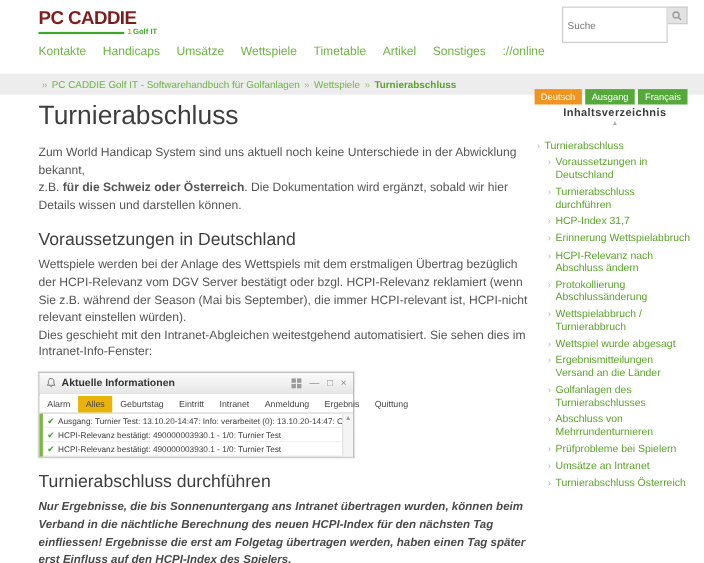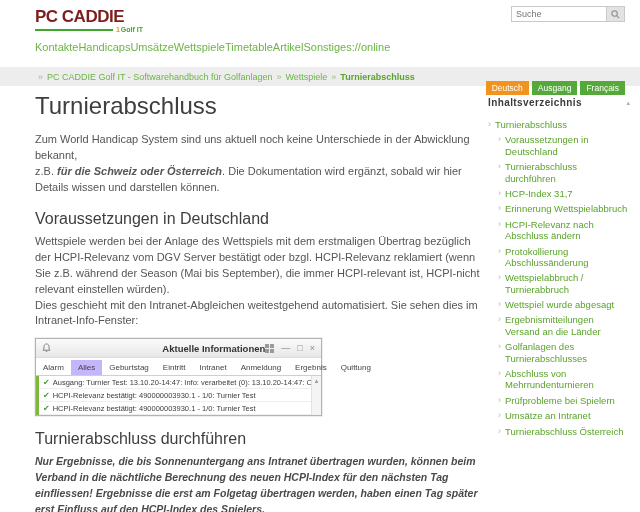--- a/index.html
+++ b/index.html
@@ -10,73 +10,73 @@
 
   
   .logo { position:absolute; left:35px; top:8px; width:108px; }
   .logo-text { font-size:17px; font-weight:800; color:#7f1d1d; letter-spacing:-0.5px; line-height:1; }
   .logo-sub { display:flex; align-items:center; margin-top:1px; }
   .logo-line { flex:1; height:2px; background:#3fa62c; margin-right:3px; }
   .logo-one { color:#f0931f; font-size:7px; font-weight:700; }
   .logo-golfit { color:#3fa62c; font-size:7px; font-weight:700; margin-left:1px; }
 
   .search-wrap { position:absolute; right:15px; top:6px; display:flex; }
-  .search-input { width:96px; height:16px; border:1px solid #c9c9c9; font-size:9px; padding:0 4px;
+  .search-input { width:96px; height:33px; border:1px solid #c9c9c9; font-size:9px; padding:0 4px;
     color:#777; outline:none; background:#fff; font-family:inherit; }
   .search-btn { width:18px; height:16px; background:#e3e3e3; border:1px solid #c9c9c9; border-left:none;
     display:flex; align-items:center; justify-content:center; cursor:pointer; }
 
-  .nav { position:absolute; left:35px; top:41px; display:flex; gap:0;text-align:right; }
+  .nav { position:absolute; left:35px; top:41px; display:flex; gap:15px;text-align:right; }
   .nav a { color:#6cb544; font-size:11px; }
 
   
   .crumb-band { position:absolute; left:0; top:67px; width:640px; height:19px; background:#ededed;
     display:flex; align-items:center; justify-content:space-between; padding:0 15px 0 38px; }
   .crumbs { font-size:9px; color:#6cb544; display:flex; align-items:center; gap:4px; white-space:nowrap; }
   .crumbs a { color:#6cb544; }
   .crumbs .sep { color:#9bbf7e; }
   .crumbs .current { font-weight:700; color:#5aa32a; }
   .langs { display:flex; gap:3px; }
   .lang-btn { font-size:8.5px; color:#fff; padding:2px 6px; border:none; cursor:pointer; font-family:inherit;margin-top:23px; }
   .lang-de { background:#f0931f; }
   .lang-green { background:#55a83a; }
 
   
   .main { position:absolute; left:35px; top:92px; width:447px; }
   h1 { font-size:24px; font-weight:400; color:#3e3e3e; margin-bottom:12px; }
   h2 { font-size:16px; font-weight:400; color:#3e3e3e; margin:14px 0 6px; }
   p.body { font-size:11px; line-height:1.45; color:#555; white-space:pre-line; margin-bottom:8px; }
-  .bi { font-weight:700; font-style:italic; }
+  .bi { font-weight:700; }
   p.warn { font-size:10.5px; line-height:1.5; color:#4a4a4a; font-weight:700; font-style:italic;
     white-space:pre-line; margin-bottom:11px; }
 
   
   .appwin { width:287px; border:1px solid #b3b3b3; margin:9px 0 4px; background:#fff;
     box-shadow:0 0 0 1px #eee; }
   .appwin-titlebar { height:19px; background:linear-gradient(#fbfbfb,#e7e7e7); display:flex;
-    align-items:center; padding:0 6px; border-bottom:1px solid #dcdcdc;text-align:right; }
+    align-items:center; padding:0 6px; border-bottom:1px solid #dcdcdc; }
   .appwin-title { font-size:9.5px; font-weight:700; color:#333; margin-left:5px; flex:1; }
   .win-icons { display:flex; align-items:center; gap:7px; color:#8a8a8a; }
   .tile-icon { display:grid; grid-template-columns:4px 4px; grid-template-rows:4px 4px; gap:1px; }
   .tile-icon span { background:#9a9a9a; }
   .win-glyph { font-size:9px; line-height:1; cursor:pointer; }
   .appwin-tabs { display:flex; height:16px; background:#fff; border-bottom:1px solid #cfcfcf;
     margin-top:2px; align-items:stretch; }
   .tab { font-size:8px; color:#444; padding:3px 7px 0; cursor:pointer; }
-  .tab.active { background:#c4b5fd; }
+  .tab.active { background:#eab308; }
   .appwin-body { position:relative; border-left:3px solid #7db83e; }
   .infobar-row { height:13px; display:flex; align-items:center; padding-left:4px; font-size:7.5px;
     color:#3c3c3c; border-bottom:1px solid #efefef; white-space:nowrap; overflow:hidden; }
   .check { color:#3da32d; font-size:8px; margin-right:3px; }
   .appwin-scroll { position:absolute; right:0; top:0; bottom:0; width:10px; background:#f4f4f4;
     border-left:1px solid #e2e2e2; text-align:center; color:#999; font-size:7px; line-height:10px; cursor:pointer; }
 
   
   .toc { position:absolute; left:488px; top:97px; width:142px; }
-  .toc-head { display:flex; justify-content:space-between; align-items:center; }
+  .toc-head { display:flex; justify-content:space-between; align-items:center;flex-direction:column; }
   .toc-title { font-size:10px; font-weight:700; color:#3c3c3c; letter-spacing:0.4px; }
   .toc-collapse { color:#b0b0b0; font-size:7px; cursor:pointer; }
   .toc-list { margin-top:11px; }
   .toc-item { display:flex; margin-bottom:4px; line-height:1.2; }
   .toc-item .bullet { color:#b5b5b5; font-size:9px; margin-right:4px; }
   .toc-item a { color:#5aa32a; font-size:9.5px; }
   .toc-sub { margin-left:10px; margin-top:4px; }
 </style>
 </head>
 <body>

